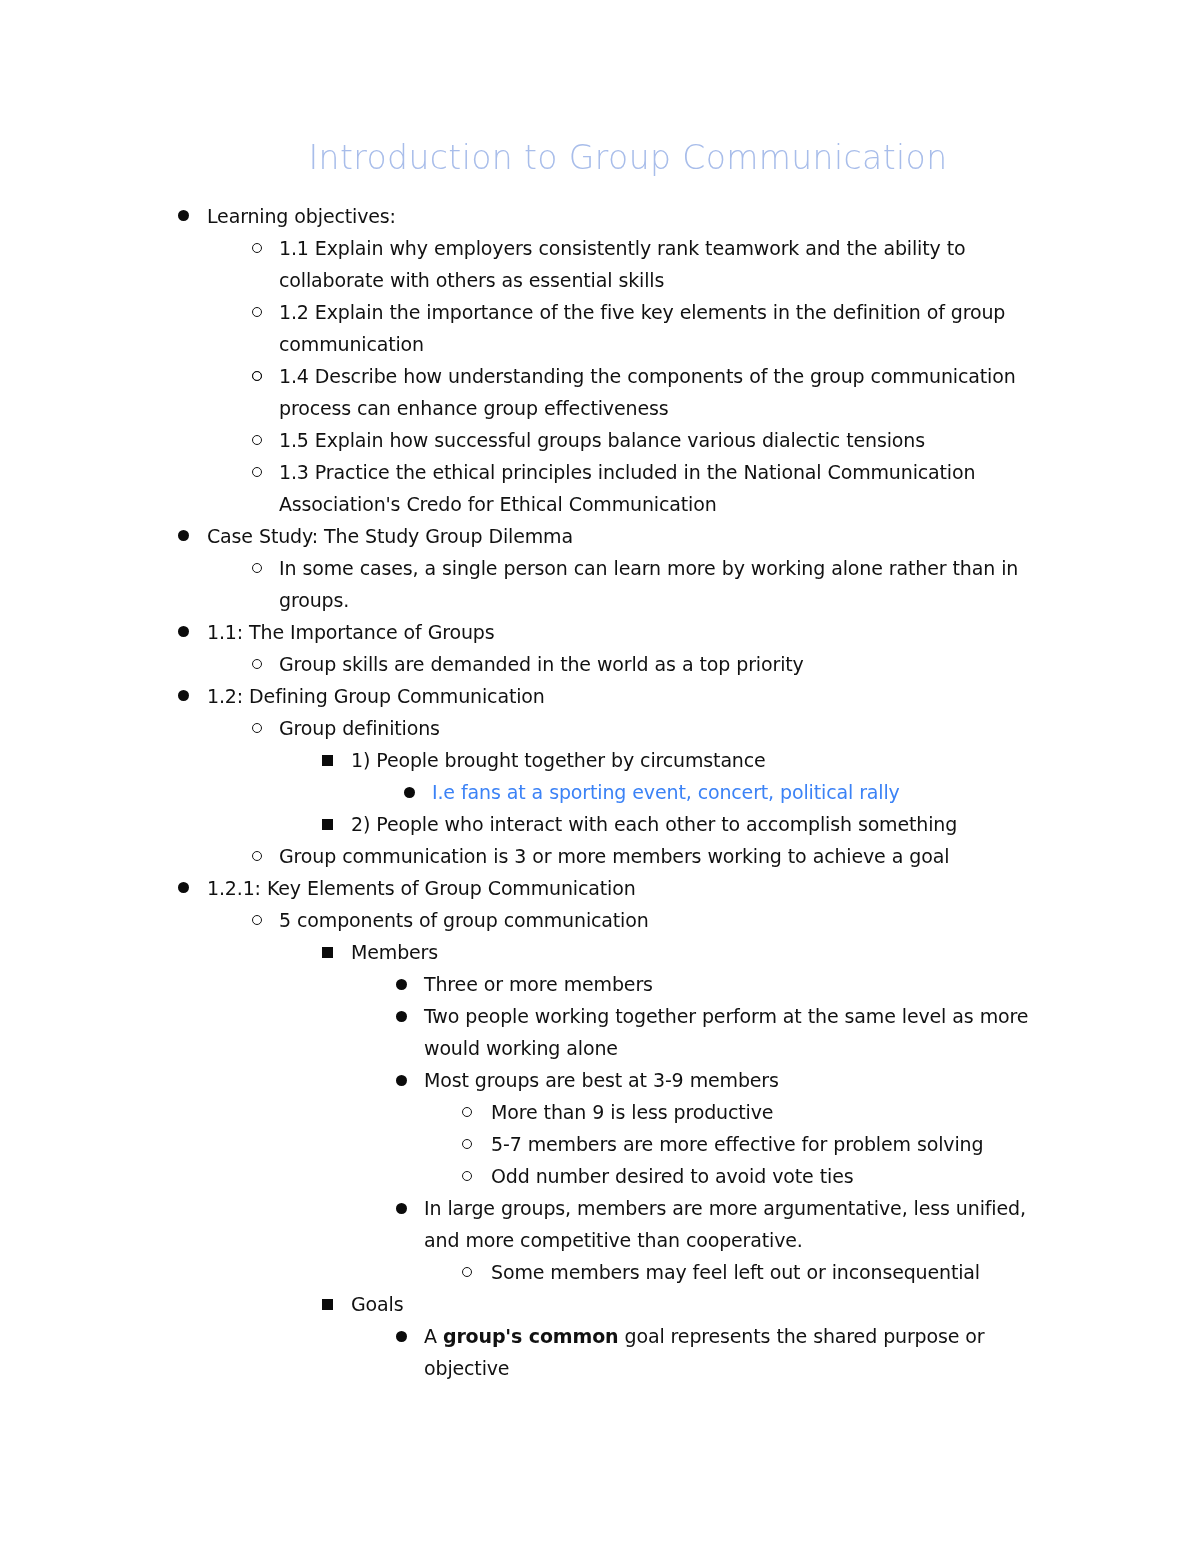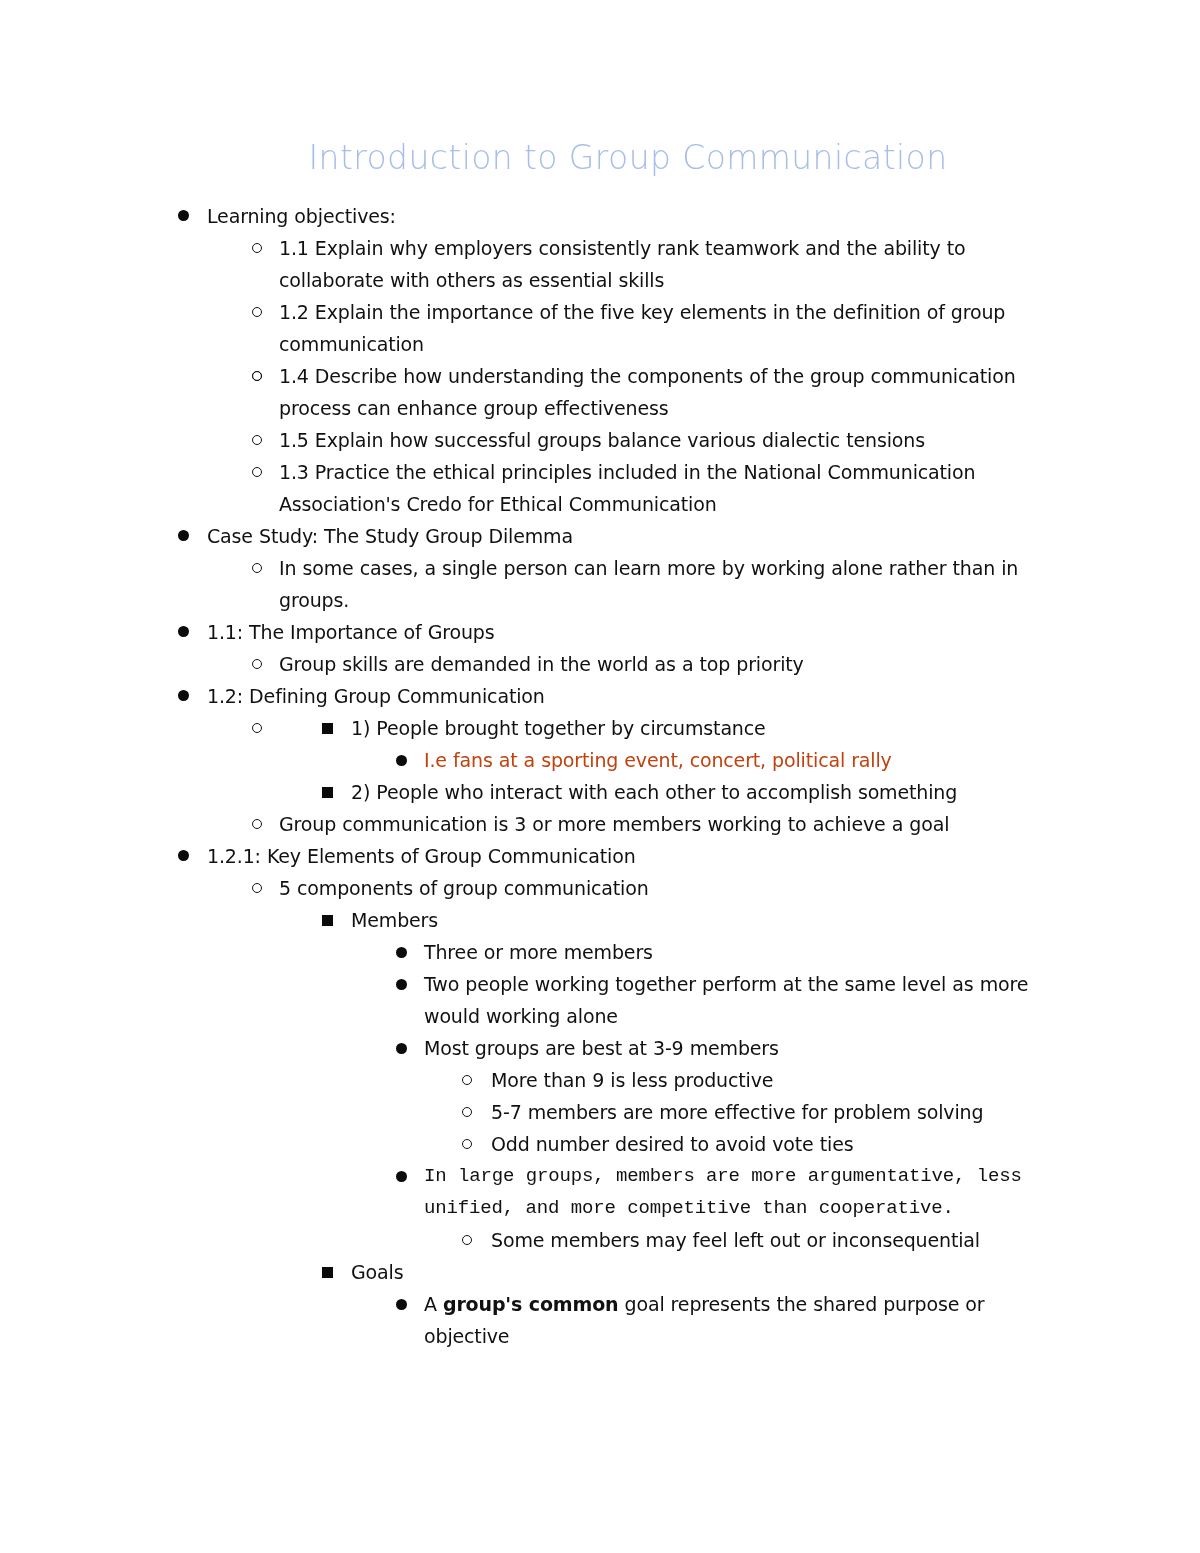--- a/index.html
+++ b/index.html
@@ -162,26 +162,27 @@
       <div class="row-inner lvl2" style="color: rgb(17, 17, 17);">
         <span class="bullet circle"></span>
         <span class="text">Group skills are demanded in the world as a top priority</span>
       </div>
       <div class="row-inner lvl1" style="color: rgb(17, 17, 17);">
         <span class="bullet disc"></span>
         <span class="text">1.2:  Defining Group Communication</span>
       </div>
       <div class="row-inner lvl2" style="color: rgb(17, 17, 17);">
         <span class="bullet circle"></span>
+        <span class="text">Group definitions</span>
       </div>
       <div class="row-inner lvl3" style="color: rgb(17, 17, 17);">
         <span class="bullet square"></span>
         <span class="text">1) People brought together by circumstance</span>
       </div>
-      <div class="row-inner lvl4" style="color: #c2410c;">
+      <div class="row-inner lvl4" style="color: #3b82f6; margin-left: 8px;">
         <span class="bullet disc"></span>
         <span class="text">I.e fans at a sporting event, concert, political rally</span>
       </div>
       <div class="row-inner lvl3" style="color: rgb(17, 17, 17);">
         <span class="bullet square"></span>
         <span class="text">2) People who interact with each other to accomplish something</span>
       </div>
       <div class="row-inner lvl2" style="color: rgb(17, 17, 17);">
         <span class="bullet circle"></span>
         <span class="text">Group communication is 3 or more members working to achieve a goal</span>
@@ -215,21 +216,21 @@
         <span class="text">More than 9 is less productive</span>
       </div>
       <div class="row-inner lvl5" style="color: rgb(17, 17, 17);">
         <span class="bullet circle"></span>
         <span class="text">5-7 members are more effective for problem solving</span>
       </div>
       <div class="row-inner lvl5" style="color: rgb(17, 17, 17);">
         <span class="bullet circle"></span>
         <span class="text">Odd number desired to avoid vote ties</span>
       </div>
-      <div class="row-inner lvl4" style="color: rgb(17, 17, 17); font-family: Liberation Mono, monospace;">
+      <div class="row-inner lvl4" style="color: rgb(17, 17, 17);">
         <span class="bullet disc"></span>
         <span class="text">In large groups, members are more argumentative, less unified, and more competitive than cooperative.</span>
       </div>
       <div class="row-inner lvl5" style="color: rgb(17, 17, 17);">
         <span class="bullet circle"></span>
         <span class="text">Some members may feel left out or inconsequential</span>
       </div>
       <div class="row-inner lvl3" style="color: rgb(17, 17, 17);">
         <span class="bullet square"></span>
         <span class="text">Goals</span>

